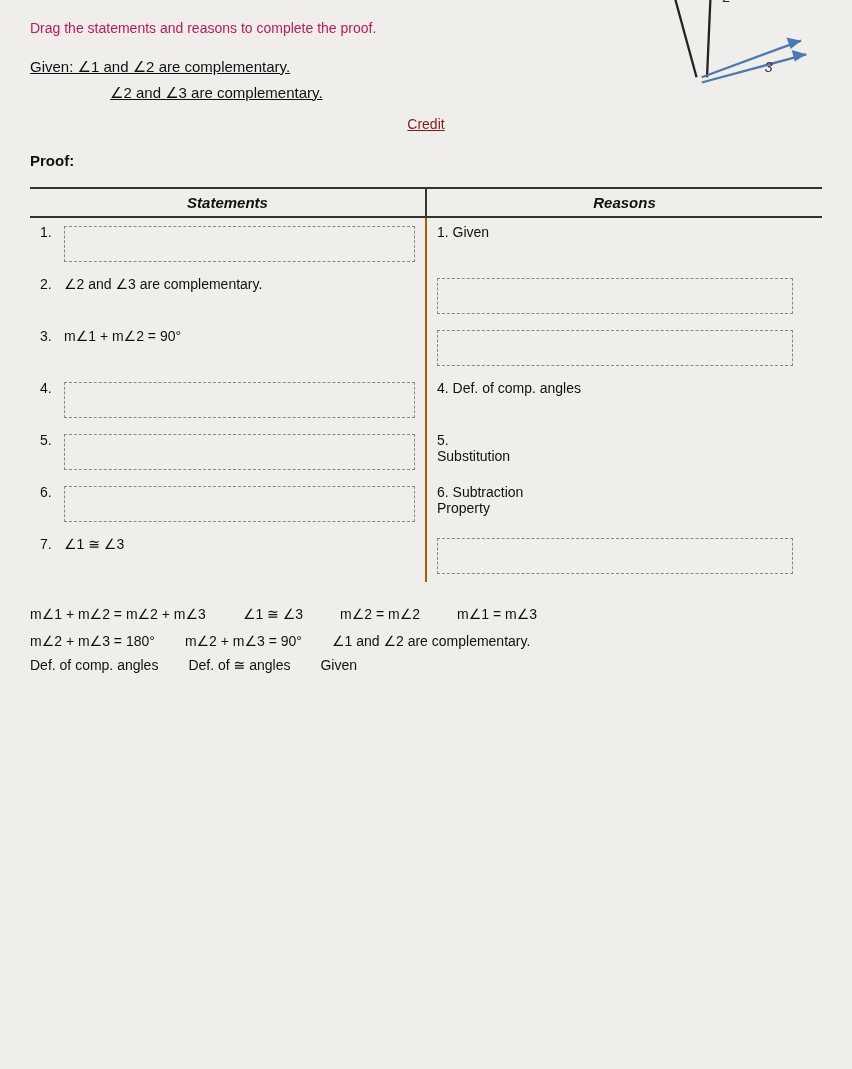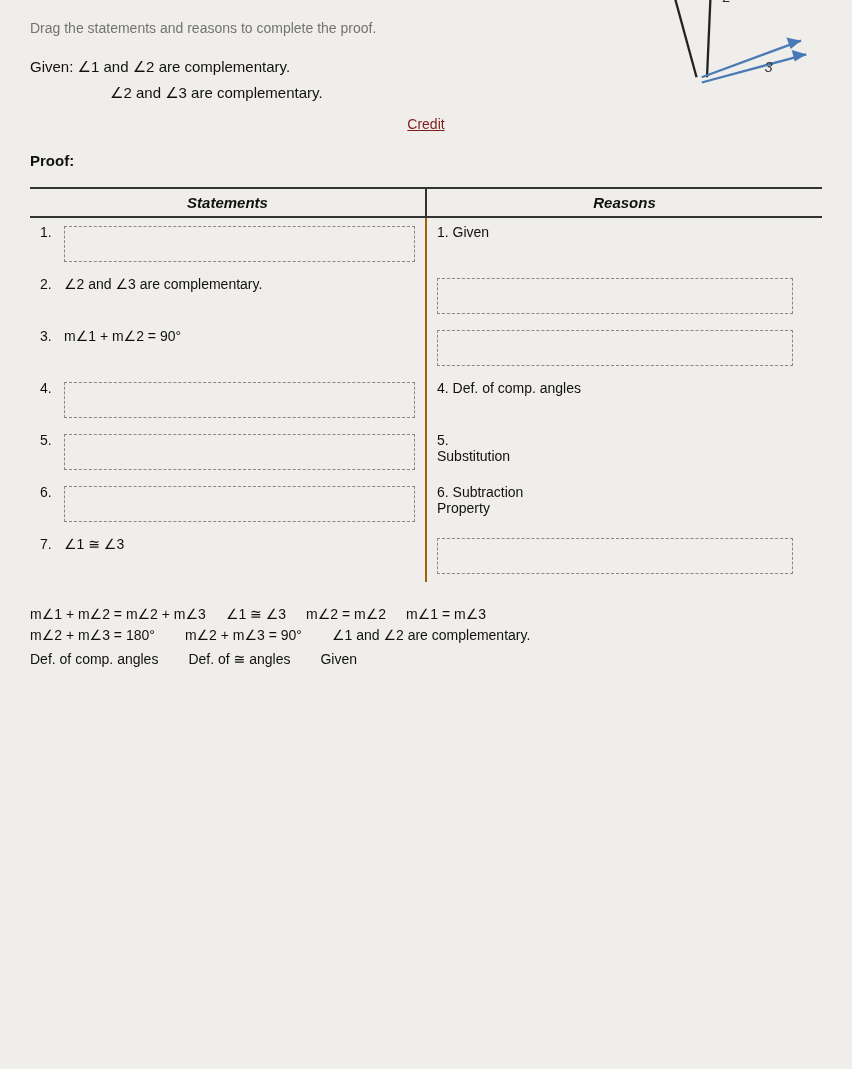--- a/index.html
+++ b/index.html
@@ -7,29 +7,30 @@
       font-family: Arial, sans-serif;
       background: #f0eeeb;
       width: 852px;
       min-height: 1069px;
       padding: 20px 30px;
       font-size: 15px;
       color: #111;
     }
     .top-instruction {
       font-size: 14px;
-      color: #737373;
+      color: #be185d;
       margin-bottom: 18px;
     }
     .given-section {
       margin-bottom: 10px;
     }
     .given-section p {
       font-size: 15px;
       line-height: 1.7;
+      text-decoration: underline;
     }
     .given-section .indent {
       margin-left: 80px;
     }
     .diagram-area {
       position: relative;
       float: right;
       width: 230px;
       height: 170px;
       margin-top: -80px;
@@ -84,28 +85,29 @@
     .dashed-box {
       border: 1.5px dashed #888;
       min-height: 36px;
       width: 95%;
       margin: 2px 0;
     }
     .drag-answers {
       margin-top: 20px;
       display: flex;
       flex-wrap: wrap;
-      gap: 10px 20px;
+      gap: 10px 37px;
       font-size: 14px;
       line-height: 1.8;
     }
     .drag-answers .answer-item {
       font-size: 14px;
     }
     .drag-answers-bottom {
+      margin-top: 6px;
       display: flex;
       flex-wrap: wrap;
       gap: 8px 30px;
       font-size: 14px;
     }
     .row-num {
       min-width: 20px;
       display: inline-block;
     }
     .statement-row {

